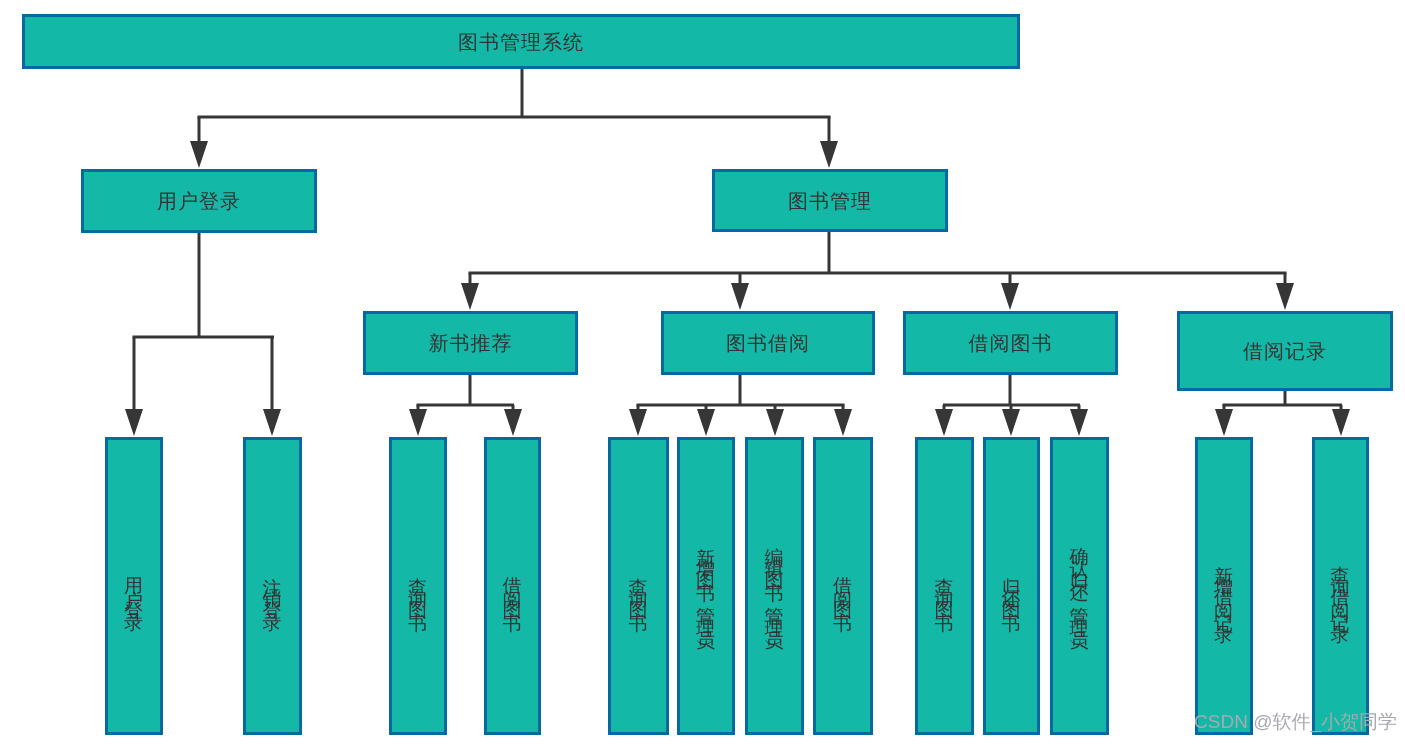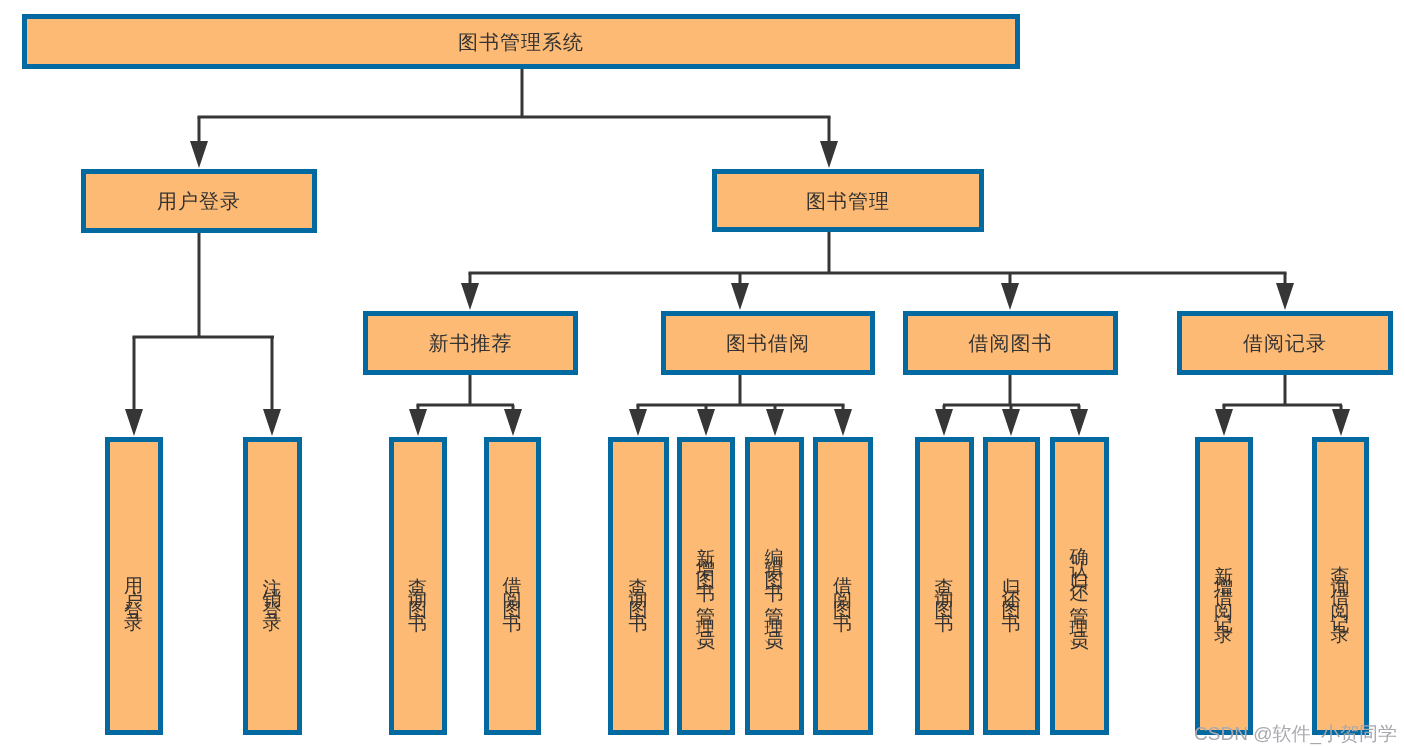--- a/index.html
+++ b/index.html
@@ -18,41 +18,41 @@
   #wires {
     position: absolute;
     left: 0;
     top: 0;
     pointer-events: none;
     z-index: 1;
   }
   .box {
     position: absolute;
     box-sizing: border-box;
-    background: #fdba74;
-    border: 5px solid #0369a1;
+    background: #14b8a6;
+    border: 3px solid #0369a1;
     color: #333333;
     display: flex;
     align-items: center;
     justify-content: center;
     font-size: 20px;
     line-height: 1;
     z-index: 2;
     letter-spacing: 1px;
   }
   .box.v {
     writing-mode: vertical-rl;
     text-orientation: mixed;
     font-size: 19px;
     letter-spacing: 12px;
   }
   #watermark {
     position: absolute;
     right: 8px;
-    bottom: 0;
+    bottom: 12px;
     font-size: 19px;
     color: #a9a9b0;
     z-index: 3;
     white-space: nowrap;
   }
 </style>
 </head>
 <body>
 
 <div id="stage">
@@ -108,26 +108,26 @@
       <polygon points="1079,436 1070,409 1088,409" fill="#363636"></polygon>
       <line x1="1224" y1="405" x2="1224" y2="418" stroke="#363636" stroke-width="3"></line>
       <polygon points="1224,436 1215,409 1233,409" fill="#363636"></polygon>
       <line x1="1341" y1="405" x2="1341" y2="418" stroke="#363636" stroke-width="3"></line>
       <polygon points="1341,436 1332,409 1350,409" fill="#363636"></polygon>
     </svg>
 
   <div class="box" style="left:22px; top:14px; width:998px; height:55px;">图书管理系统</div>
 
   <div class="box" style="left:81px; top:169px; width:236px; height:64px;">用户登录</div>
-  <div class="box" style="left:712px; top:169px; width:272px; height:63px;">图书管理</div>
+  <div class="box" style="left:712px; top:169px; width:236px; height:63px;">图书管理</div>
 
   <div class="box" style="left:363px; top:311px; width:215px; height:64px;">新书推荐</div>
   <div class="box" style="left:633px; top:311px; width:214px; height:64px;margin-left:28px;">图书借阅</div>
   <div class="box" style="left:903px; top:311px; width:215px; height:64px;">借阅图书</div>
-  <div class="box" style="left:1177px; top:311px; width:216px; height:64px;">借阅记录</div>
+  <div class="box" style="left:1177px; top:311px; width:216px; height:80px;">借阅记录</div>
 
   <div class="box v" style="left:105px; top:437px; width:58px; height:298px;">用户登录</div>
   <div class="box v" style="left:243px; top:437px; width:59px; height:298px;">注销登录</div>
 
   <div class="box v" style="left:389px; top:437px; width:58px; height:298px;">查询图书</div>
   <div class="box v" style="left:484px; top:437px; width:57px; height:298px;">借阅图书</div>
 
   <div class="box v" style="left:608px; top:437px; width:61px; height:298px;">查询图书</div>
   <div class="box v" style="left:677px; top:437px; width:58px; height:298px;">新增图书（管理员）</div>
   <div class="box v" style="left:745px; top:437px; width:59px; height:298px;">编辑图书（管理员）</div>

